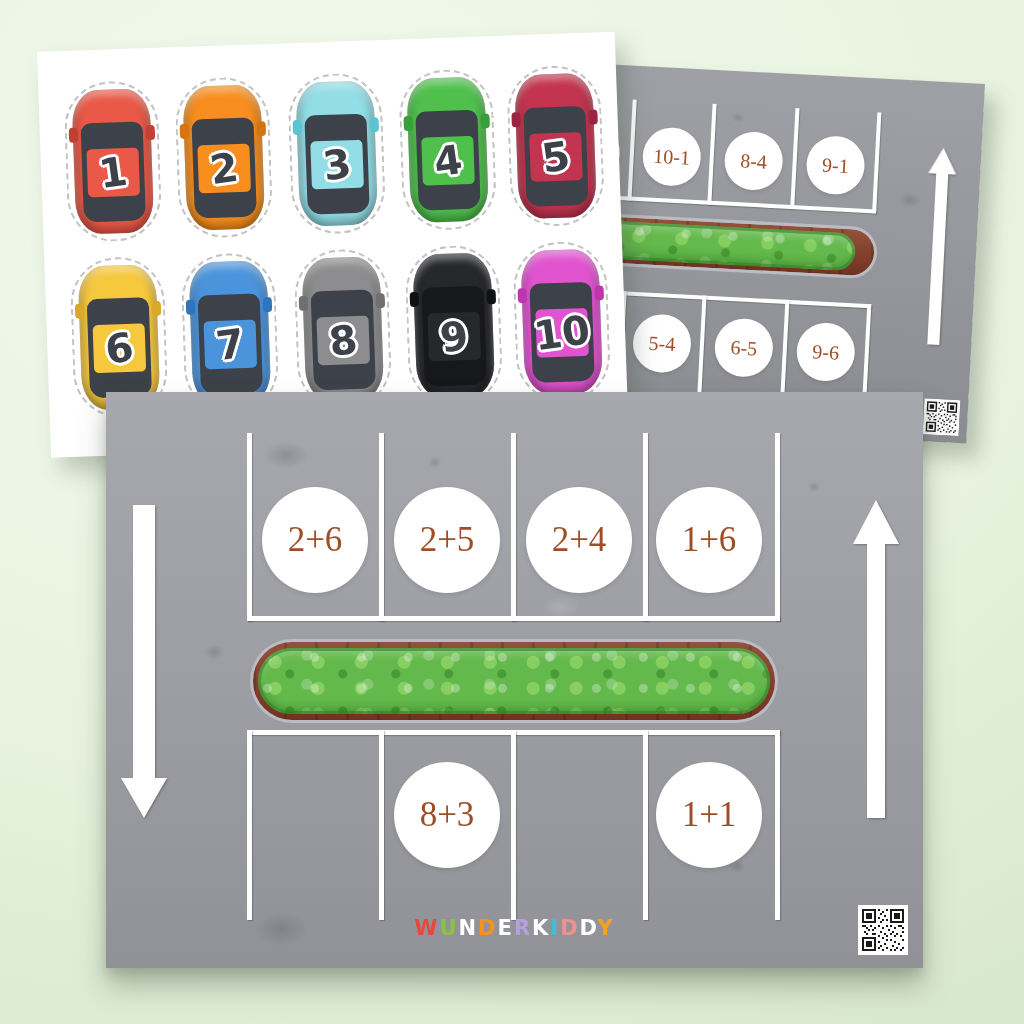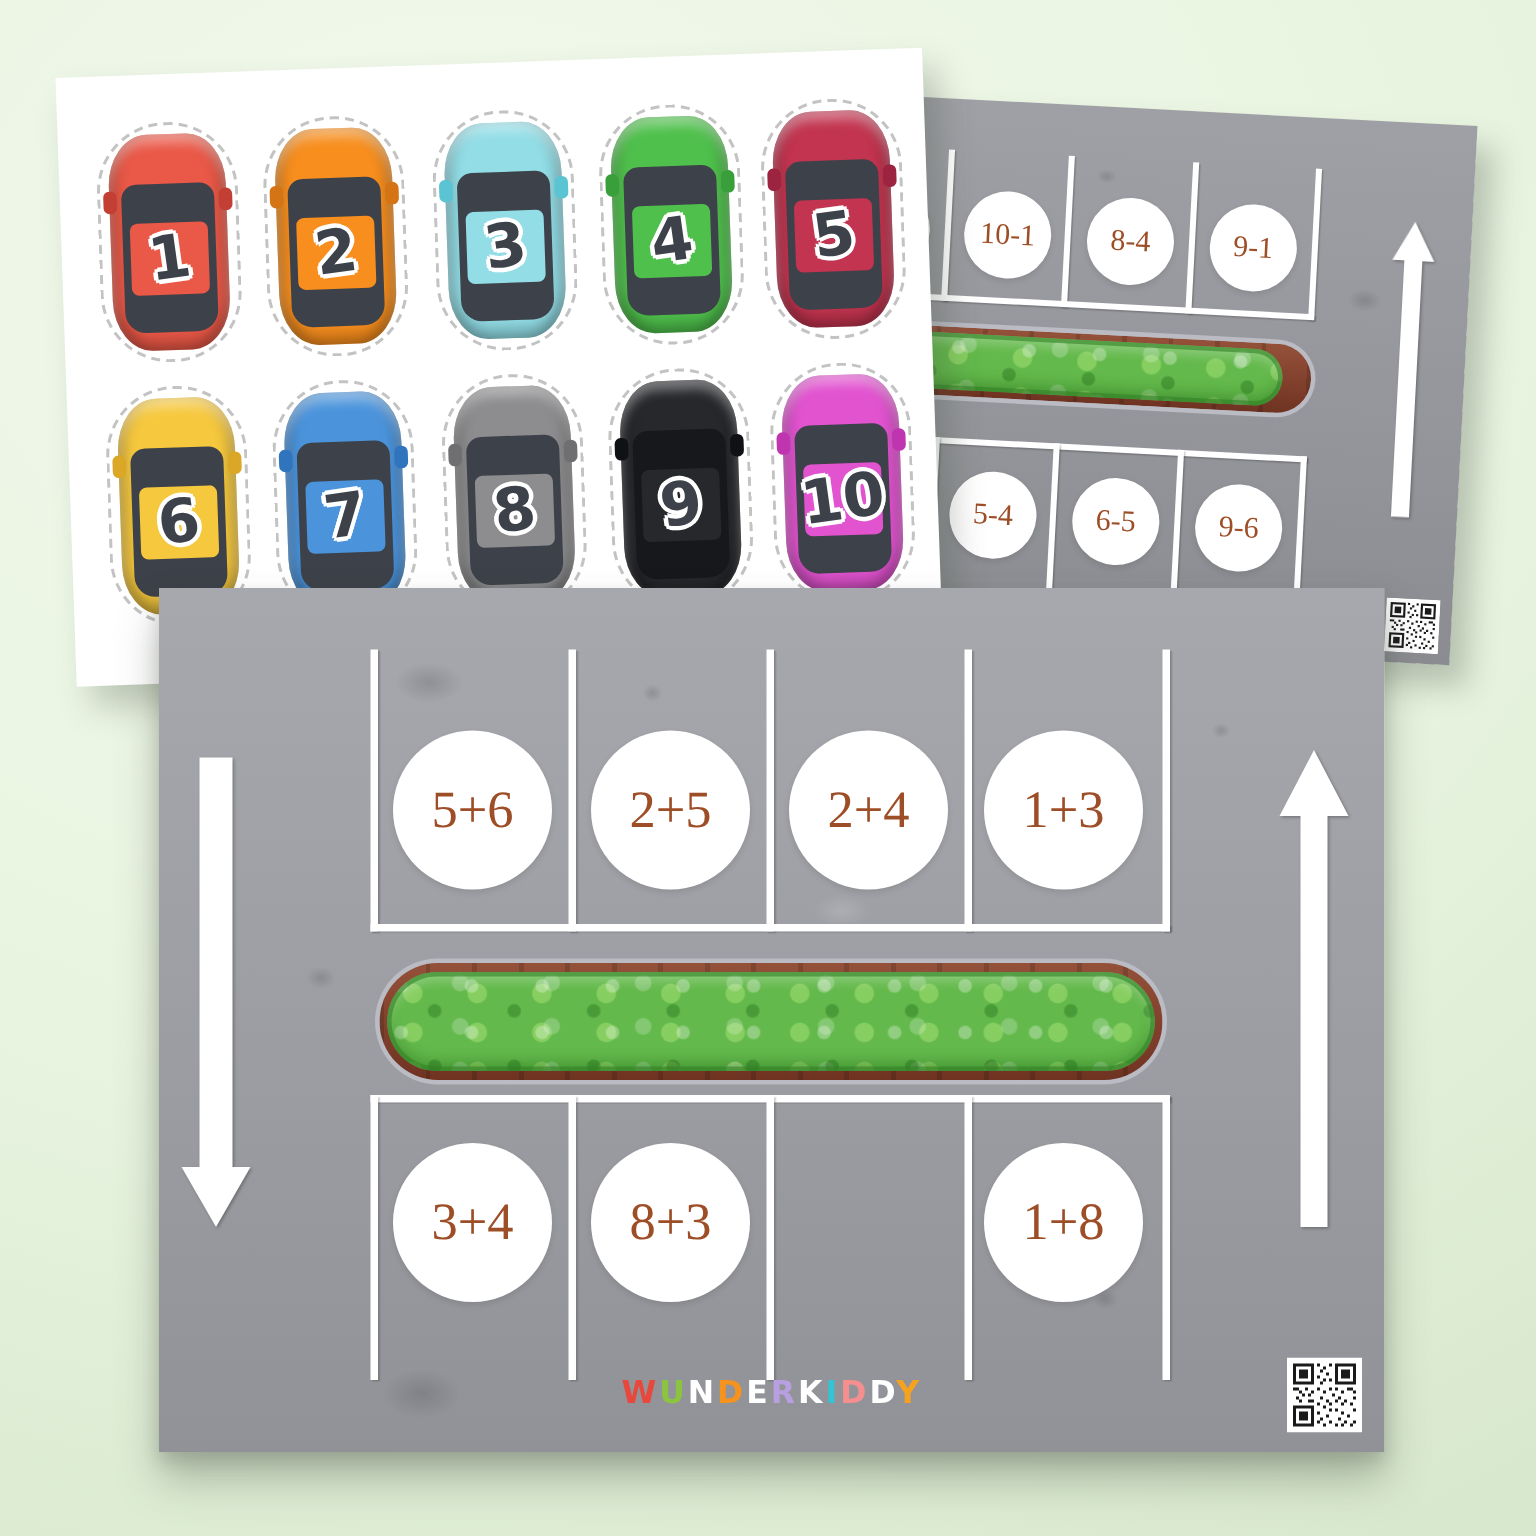--- a/index.html
+++ b/index.html
@@ -386,52 +386,49 @@
     <div class="stain dark" style="left:700px;top:88px;width:16px;height:14px;"></div>
 
     <div class="vline" style="left:141px;top:41px;width:5px;height:188px;"></div>
     <div class="vline" style="left:273px;top:41px;width:5px;height:188px;"></div>
     <div class="vline" style="left:405px;top:41px;width:5px;height:188px;"></div>
     <div class="vline" style="left:537px;top:41px;width:5px;height:188px;"></div>
     <div class="vline" style="left:669px;top:41px;width:5px;height:188px;"></div>
     <div class="hline" style="left:141px;top:224px;width:533px;height:5px;"></div>
 
     <div class="spot" style="left:156px;top:95px;">
-        <span>5+6</span>
+        <span>2+6</span>
       </div>
     <div class="spot" style="left:288px;top:95px;">
         <span>2+5</span>
       </div>
     <div class="spot" style="left:420px;top:95px;">
         <span>2+4</span>
       </div>
     <div class="spot" style="left:550px;top:95px;">
-        <span>1+3</span>
+        <span>1+6</span>
       </div>
 
     <div class="hedge" style="left:144px;top:247px;width:528px;height:84px;">
       <div class="planter"></div>
       <div class="bush"></div>
     </div>
 
     <div class="hline" style="left:141px;top:338px;width:533px;height:5px;"></div>
     <div class="vline" style="left:141px;top:338px;width:5px;height:190px;"></div>
     <div class="vline" style="left:273px;top:338px;width:5px;height:190px;"></div>
     <div class="vline" style="left:405px;top:338px;width:5px;height:190px;"></div>
     <div class="vline" style="left:537px;top:338px;width:5px;height:190px;"></div>
     <div class="vline" style="left:669px;top:338px;width:5px;height:190px;"></div>
 
-    <div class="spot" style="left:156px;top:370px;">
-        <span>3+4</span>
-      </div>
     <div class="spot" style="left:288px;top:370px;">
         <span>8+3</span>
       </div>
     <div class="spot" style="left:550px;top:370px;">
-        <span>1+8</span>
+        <span>1+1</span>
       </div>
 
     <div class="arrow arrow-down-left">
       <div class="shaft"></div>
       <div class="head"></div>
     </div>
     <div class="arrow arrow-up-right">
       <div class="head"></div>
       <div class="shaft"></div>
     </div>

